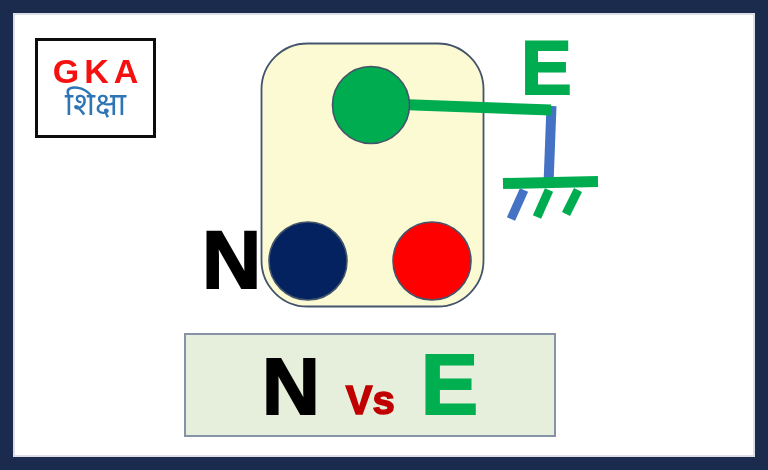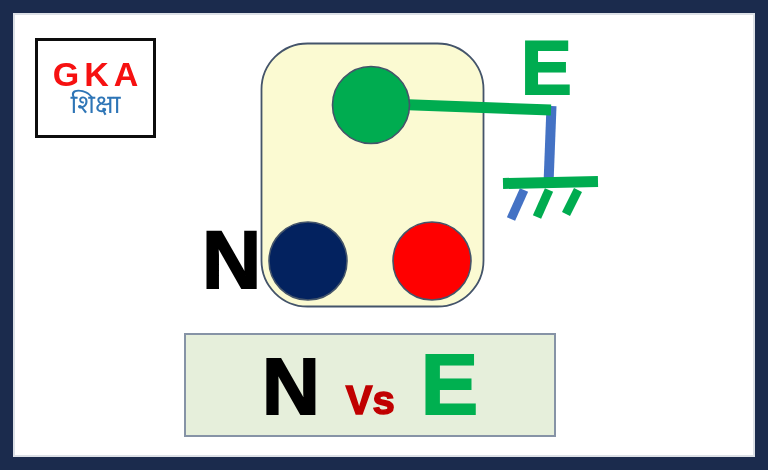--- a/index.html
+++ b/index.html
@@ -23,21 +23,21 @@
     position:absolute;left:35px;top:38px;width:121px;height:100px;
     background:#ffffff;border:3px solid #0d0d0d;box-sizing:border-box;
     display:flex;flex-direction:column;align-items:center;justify-content:center;
     z-index:3;
   }
   .logo-gka{
     color:#F61111;font-weight:bold;font-size:34px;line-height:1.0;
     letter-spacing:5px;padding-left:5px;
   }
   .logo-shiksha{
-    color:#2E75B6;font-size:26px;line-height:1.05;
+    color:#2E75B6;font-size:32px;line-height:1.05;
     font-family:"DejaVu Sans","Liberation Sans",sans-serif;
   }
   
   .diagram{
     position:absolute;left:0;top:0;width:768px;height:470px;z-index:2;
   }
   
   .lblN{
     position:absolute;left:202px;top:219px;z-index:4;
     font-size:82px;font-weight:bold;color:#000;line-height:1;

